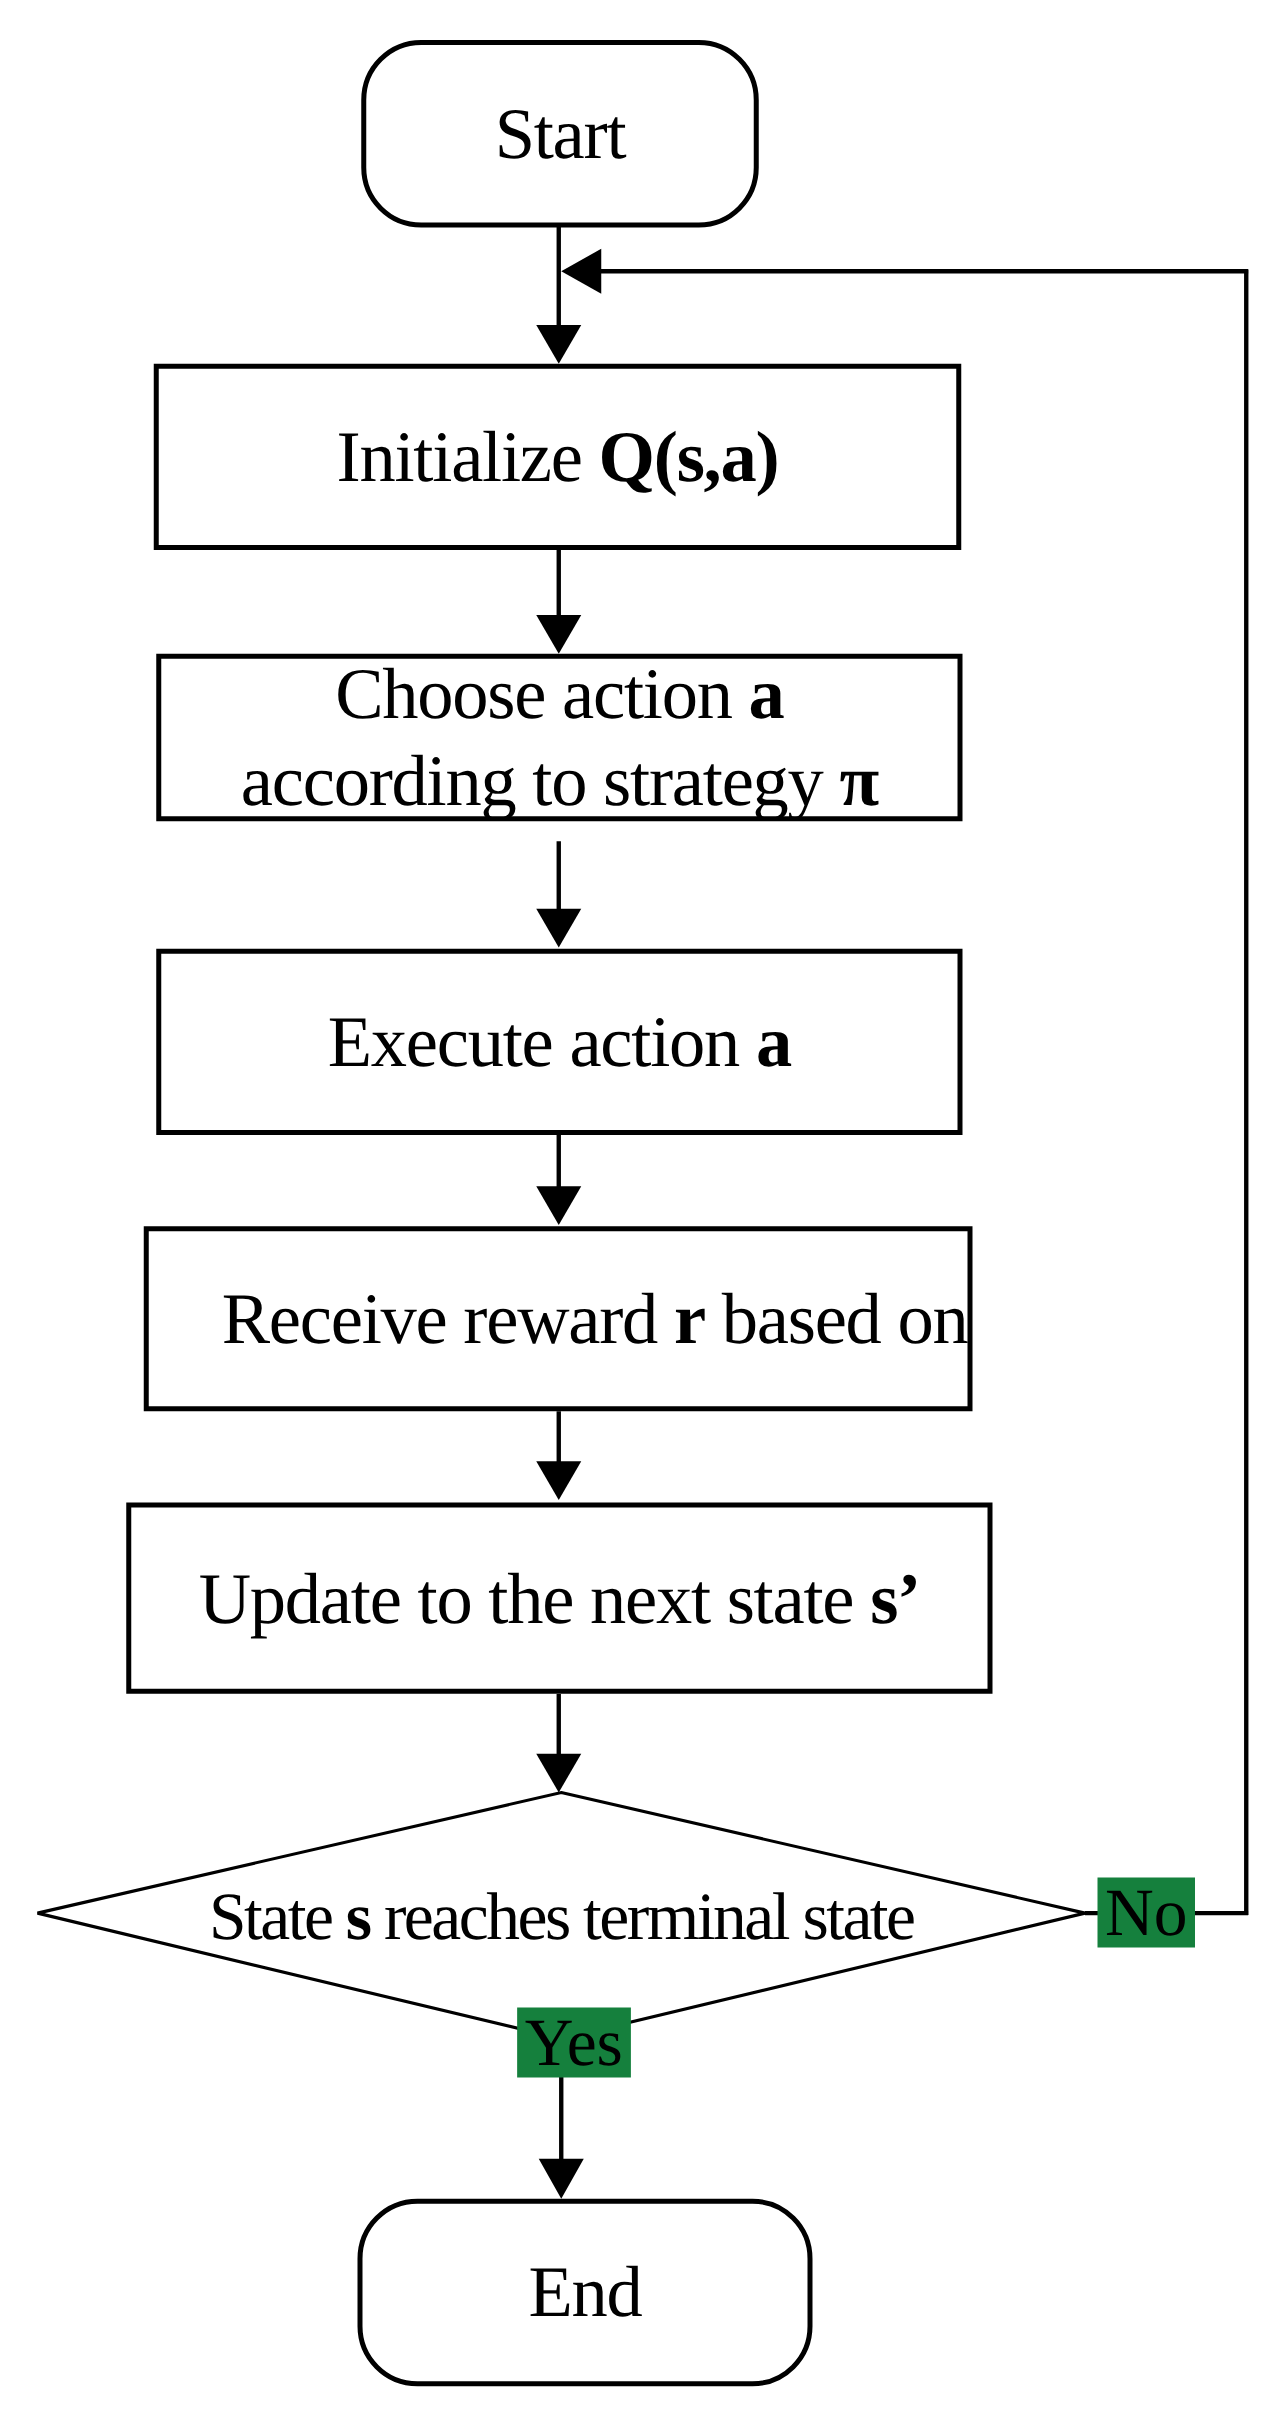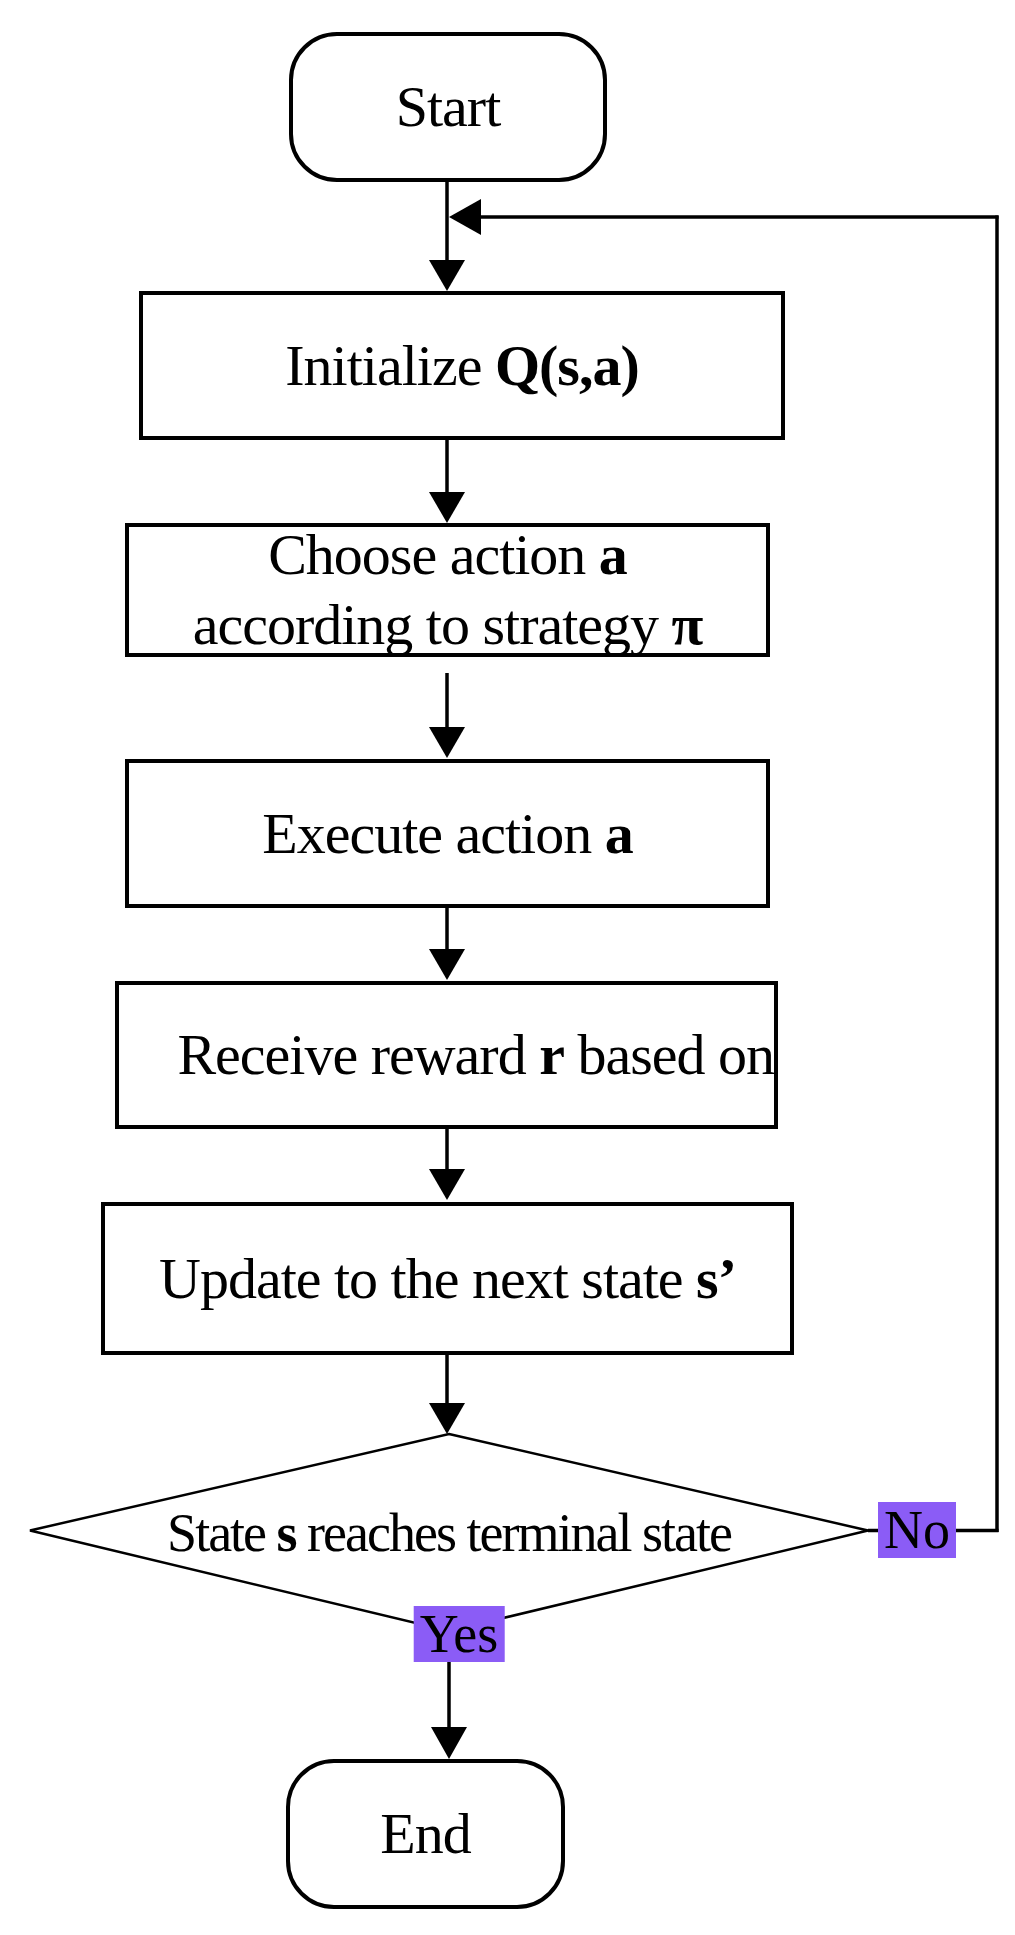--- a/index.html
+++ b/index.html
@@ -44,21 +44,21 @@
     border: none;
     background: transparent;
     font-size: 54px;
     letter-spacing: -2px;
   }
   .node b, .edge-label b {
     font-weight: bold;
   }
   .edge-label {
     position: absolute;
-    background: #8b5cf6;
+    background: #15803d;
     font-size: 54px;
     line-height: 56px;
     padding: 0 6px;
     white-space: nowrap;
   }
   .edge-label.yes {
     left: 447px;
     top: 1606px;
     transform: translateX(-50%);
     margin-left: 12px;
@@ -101,21 +101,21 @@
     <polygon points="449,1434 868,1530.5 449,1631 30,1530.5" fill="#ffffff" stroke="#000000" stroke-width="2.5"></polygon>
 
     <line x1="449" y1="1631" x2="449" y2="1730" stroke="#000" stroke-width="3.5"></line>
     <polygon points="431,1727 467,1727 449,1759" fill="#000"></polygon>
   </svg>
 
   <div class="node terminal" style="left:289px; top:32px; width:318px; height:150px;">
     <span>Start</span>
   </div>
 
-  <div class="node process" style="left:123px; top:291px; width:646px; height:149px;margin-left:16px;">
+  <div class="node process" style="left:123px; top:291px; width:646px; height:149px;">
     <span><span>Initialize </span><b>Q(s,a)</b></span>
   </div>
 
   <div class="node process" style="left:125px; top:523px; width:645px; height:134px;">
     <span>
       <span>Choose action </span><b>a</b><br>
       <span>according to strategy </span><b>π</b>
     </span>
   </div>
 
@@ -130,20 +130,20 @@
   </div>
 
   <div class="node decision" style="left:30px; top:1434px; width:838px; height:197px;">
     <span><span>State </span><b>s</b><span> reaches terminal state</span></span>
   </div>
 
   <div class="node process" style="left:101px; top:1202px; width:693px; height:153px;">
     <span><span>Update to the next state </span><b>s’</b></span>
   </div>
 
-  <div class="node terminal" style="left:286px; top:1759px; width:279px; height:150px;">
+  <div class="node terminal" style="left:286px; top:1759px; width:364px; height:150px;">
     <span>End</span>
   </div>
 
   <span class="edge-label yes">Yes</span>
   <span class="edge-label no">No</span>
 
 </div>
 
 </body></html>

